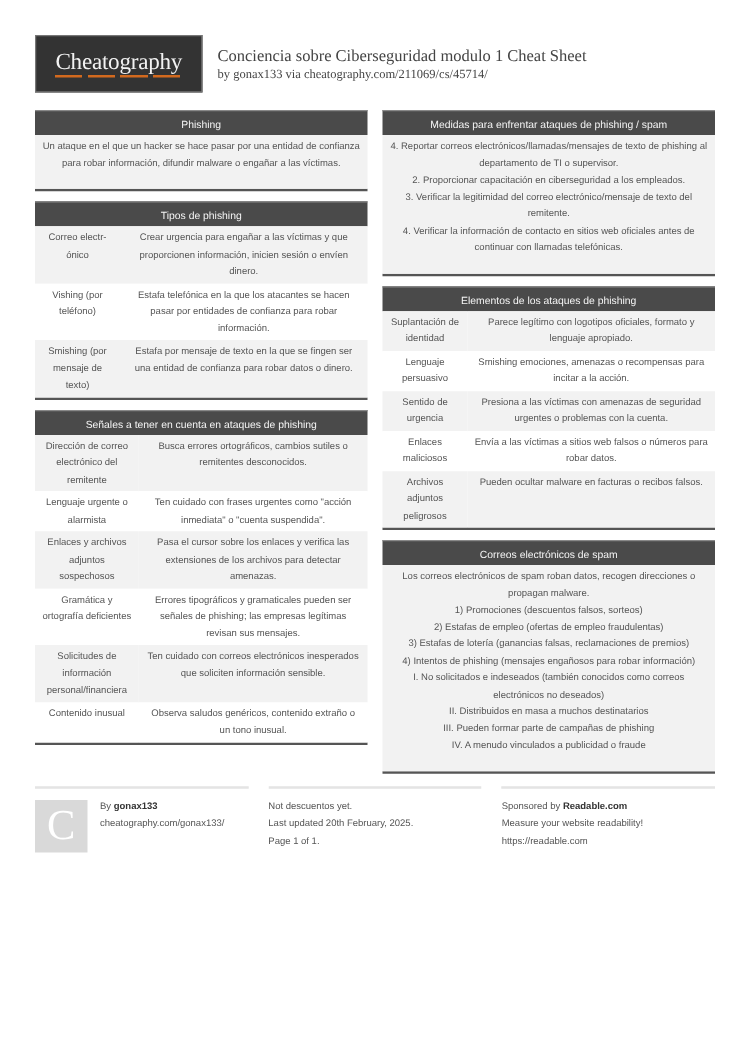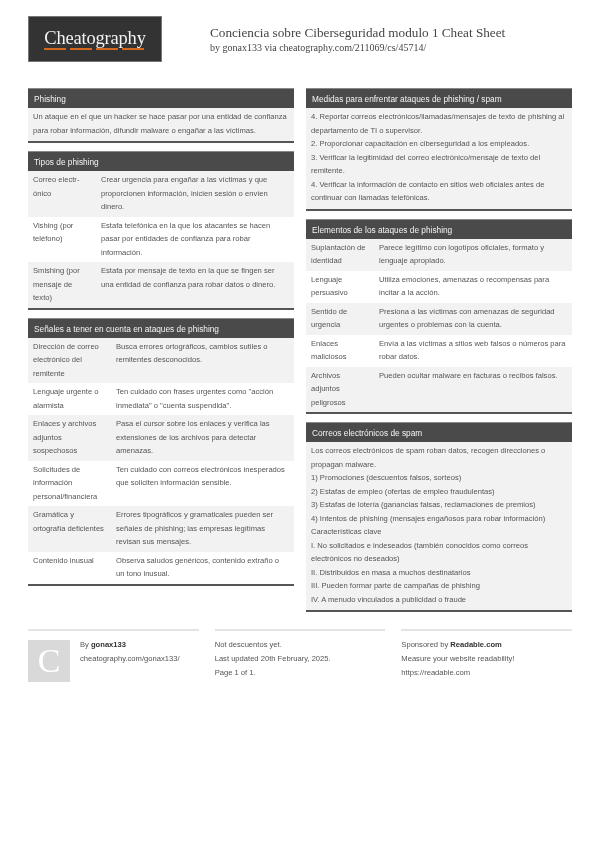--- a/index.html
+++ b/index.html
@@ -1,33 +1,33 @@
 <!DOCTYPE html>
 <html><head>
 <meta charset="utf-8">
 <style>
   * { box-sizing: border-box; margin: 0; padding: 0; }
   html, body { width: 600px; height: 849px; background: #ffffff; overflow: hidden; }
   body { position: relative; font-family: "Liberation Sans", sans-serif; color: #555; }
 
-  .header { position: absolute; left: 28px; top: 16px; height: 46px; display: flex; align-items: center; gap: 36px; }
+  .header { position: absolute; left: 28px; top: 28px; height: 46px; display: flex; align-items: center; }
   .logo { width: 134px; height: 46px; background: #333333; border: 1px solid #777; display: flex; align-items: center; justify-content: center; }
   .logo-text { font-family: "Liberation Serif", serif; color: #f2f2f2; font-size: 18.5px; letter-spacing: -0.2px; position: relative; padding-bottom: 2px; }
   .logo-text::after { content: ""; position: absolute; left: 0; right: 0; bottom: 1px; height: 1.5px; background: repeating-linear-gradient(90deg, #d2691e 0 22px, transparent 22px 26px); }
   .title-block { margin-left: 12px; }
   .title { font-family: "Liberation Serif", serif; font-size: 13.2px; color: #444; }
   .subtitle { font-family: "Liberation Serif", serif; font-size: 10px; color: #444; margin-top: 1px; }
 
   .col { position: absolute; width: 266px; }
   .col-left { left: 28px; top: 88px; }
   .col-right { left: 306px; top: 88px; }
 
-  .section { margin-bottom: 8px; border-bottom: 2px solid #555; }
+  .section { margin-bottom: 8px; border-bottom: 2px solid #555; text-align: center; }
   .sec-head { background: #4a4a4a; color: #f5f5f5; font-size: 8.3px; padding: 5px 6px; height: 20px; border-top: 1px solid #888; }
-  .sec-body { background: #f2f2f2; font-size: 7.6px; line-height: 13.5px; color: #555; padding: 2px 5px 4px 5px; }
+  .sec-body { background: #f2f2f2; font-size: 7.6px; line-height: 13.5px; color: #555; padding: 2px 5px 14px 5px; }
   .sec-body p { margin: 0; }
 
   table.kv { width: 100%; border-collapse: collapse; font-size: 7.6px; line-height: 13.5px; color: #555; }
   table.kv td { vertical-align: top; padding: 2px 5px 3px 5px; }
   table.kv tr:nth-child(odd) td { background: #f2f2f2; }
   table.kv tr:nth-child(even) td { background: #ffffff; }
   table.kv td.k { width: 68px; }
   table.kv.wide td.k { width: 83px; }
 
   .footer { position: absolute; top: 629px; left: 28px; width: 544px; display: flex; gap: 16px; }
@@ -88,26 +88,26 @@
           </tr>
       <tr>
             <td class="k">Lenguaje urgente o alarmista</td>
             <td>Ten cuidado con frases urgentes como "acción inmediata" o "cuenta suspendida".</td>
           </tr>
       <tr>
             <td class="k">Enlaces y archivos adjuntos sospechosos</td>
             <td>Pasa el cursor sobre los enlaces y verifica las extensiones de los archivos para detectar amenazas.</td>
           </tr>
       <tr>
+            <td class="k">Gramática y ortografía defici­entes</td>
+            <td>Errores tipográficos y gramaticales pueden ser señales de phishing; las empresas legítimas revisan sus mensajes.</td>
+          </tr>
+      <tr>
             <td class="k">Solicitudes de información personal/fin­anciera</td>
             <td>Ten cuidado con correos electrónicos inespe­rados que soliciten información sensible.</td>
-          </tr>
-      <tr>
-            <td class="k">Gramática y ortografía defici­entes</td>
-            <td>Errores tipográficos y gramaticales pueden ser señales de phishing; las empresas legítimas revisan sus mensajes.</td>
           </tr>
       <tr>
             <td class="k">Contenido inusual</td>
             <td>Observa saludos genéricos, contenido extraño o un tono inusual.</td>
           </tr>
     </tbody>
       </table>
   </div>
 </div>
 
@@ -126,21 +126,21 @@
   <div class="section">
     <div class="sec-head">Elementos de los ataques de phishing</div>
     <table class="kv">
       <tbody>
           <tr>
             <td class="k">Suplantación de identidad</td>
             <td>Parece legítimo con logotipos oficiales, formato y lenguaje apropiado.</td>
           </tr>
       <tr>
             <td class="k">Lenguaje persuasivo</td>
-            <td>Utiliza emociones, amenazas o recompensas para incitar a la acción.</td>
+            <td>Smishing emociones, amenazas o recompensas para incitar a la acción.</td>
           </tr>
       <tr>
             <td class="k">Sentido de urgencia</td>
             <td>Presiona a las víctimas con amenazas de seguridad urgentes o problemas con la cuenta.</td>
           </tr>
       <tr>
             <td class="k">Enlaces maliciosos</td>
             <td>Envía a las víctimas a sitios web falsos o números para robar datos.</td>
           </tr>
       <tr>
@@ -152,21 +152,20 @@
   </div>
 
   <div class="section">
     <div class="sec-head">Correos electrónicos de spam</div>
     <div class="sec-body">
       <p>Los correos electrónicos de spam roban datos, recogen direcciones o propagan malware.</p>
       <p>1) Promociones (descuentos falsos, sorteos)</p>
       <p>2) Estafas de empleo (ofertas de empleo fraudulentas)</p>
       <p>3) Estafas de lotería (ganancias falsas, reclamaciones de premios)</p>
       <p>4) Intentos de phishing (mensajes engañosos para robar inform­ación)</p>
-      <p>Características clave</p>
       <p>I. No solicitados e indeseados (también conocidos como correos electrónicos no deseados)</p>
       <p>II. Distribuidos en masa a muchos destinatarios</p>
       <p>III. Pueden formar parte de campañas de phishing</p>
       <p>IV. A menudo vinculados a publicidad o fraude</p>
     </div>
   </div>
 </div>
 
 <div class="footer">
   <div class="fcol first">

